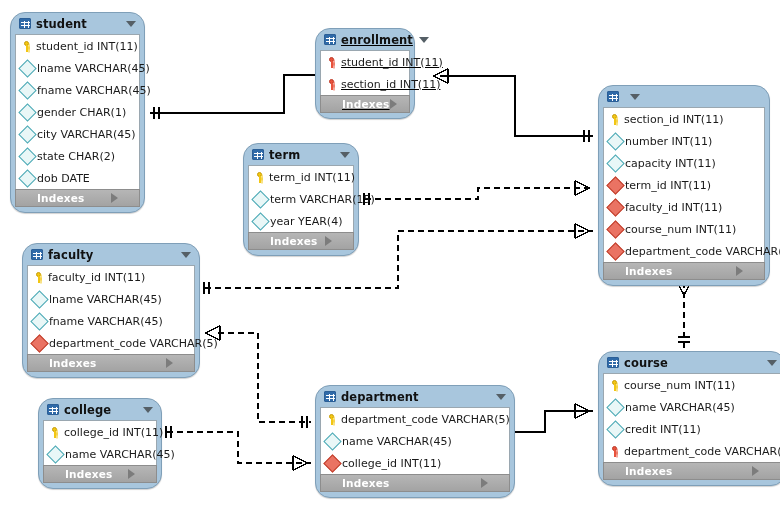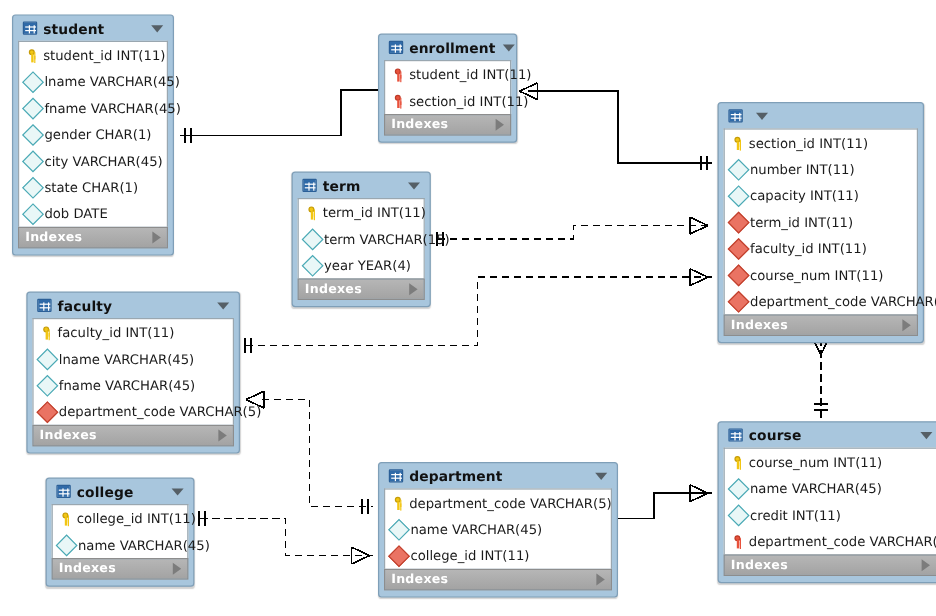--- a/index.html
+++ b/index.html
@@ -11,21 +11,21 @@
     overflow:hidden;
     position:relative;
   }
   #canvas{position:absolute;left:0;top:0;width:780px;height:513px;}
   #links{position:absolute;left:0;top:0;width:780px;height:513px;pointer-events:none;}
 
   
   .tbl{
     position:absolute;
     box-sizing:border-box;
-    border-radius:3px;
+    border-radius:15px;
     background:#a8c6dd;
     border:1px solid #7f9fb8;
     padding:0 4px 5px 4px;
     box-shadow:0 1px 1px rgba(0,0,0,.18);
   }
   .tbl .hdr{
     height:21px;
     display:flex;align-items:center;
     padding:0 4px;
     font-size:11.5px;font-weight:bold;color:#111;
@@ -79,21 +79,21 @@
     width:9px;height:9px;margin:0 5px 0 1px;
     transform:rotate(45deg);
     border:1px solid var(--db);background:var(--dc);
     box-sizing:border-box;
   }
   .ico.dia.plain{--dc:#e9f7f7;--db:#4aa9b5;}
   .ico.dia.fk{--dc:#ea7363;--db:#c0402d;}
 
   .tbl .idx{
     height:18px;display:flex;align-items:center;justify-content:space-between;
-    padding:0 5px;
+    padding:0 21px;
     background:linear-gradient(#b6b6b6,#a3a3a3);
     border:1px solid #8d8d8d;
     font-size:10.5px;font-weight:bold;color:#ffffff;
     box-sizing:border-box;
     letter-spacing:.2px;
   }
   .tbl .idx .arw{
     width:0;height:0;
     border-top:5px solid transparent;border-bottom:5px solid transparent;
     border-left:7px solid #7c7c7c;
@@ -183,33 +183,33 @@
           <div class="col">
             <span class="ico dia plain"></span>
             <span>gender CHAR(1)</span>
           </div>
           <div class="col">
             <span class="ico dia plain"></span>
             <span>city VARCHAR(45)</span>
           </div>
           <div class="col">
             <span class="ico dia plain"></span>
-            <span>state CHAR(1)</span>
+            <span>state CHAR(2)</span>
           </div>
           <div class="col">
             <span class="ico dia plain"></span>
             <span>dob DATE</span>
           </div>
         </div>
         <div class="idx">
           <span>Indexes</span>
           <span class="arw"></span>
         </div>
       </div>
-      <div class="tbl" style="left: 315px; top: 28px; width: 116px;">
+      <div class="tbl" style="left: 315px; top: 28px; width: 100px; text-decoration: underline;">
         <div class="hdr">
           <span class="tico"></span>
           <span class="tname">enrollment</span>
           <span class="caret"></span>
         </div>
         <div class="cols">
           <div class="col">
             <span class="ico key fkpk"></span>
             <span>student_id INT(11)</span>
           </div>

